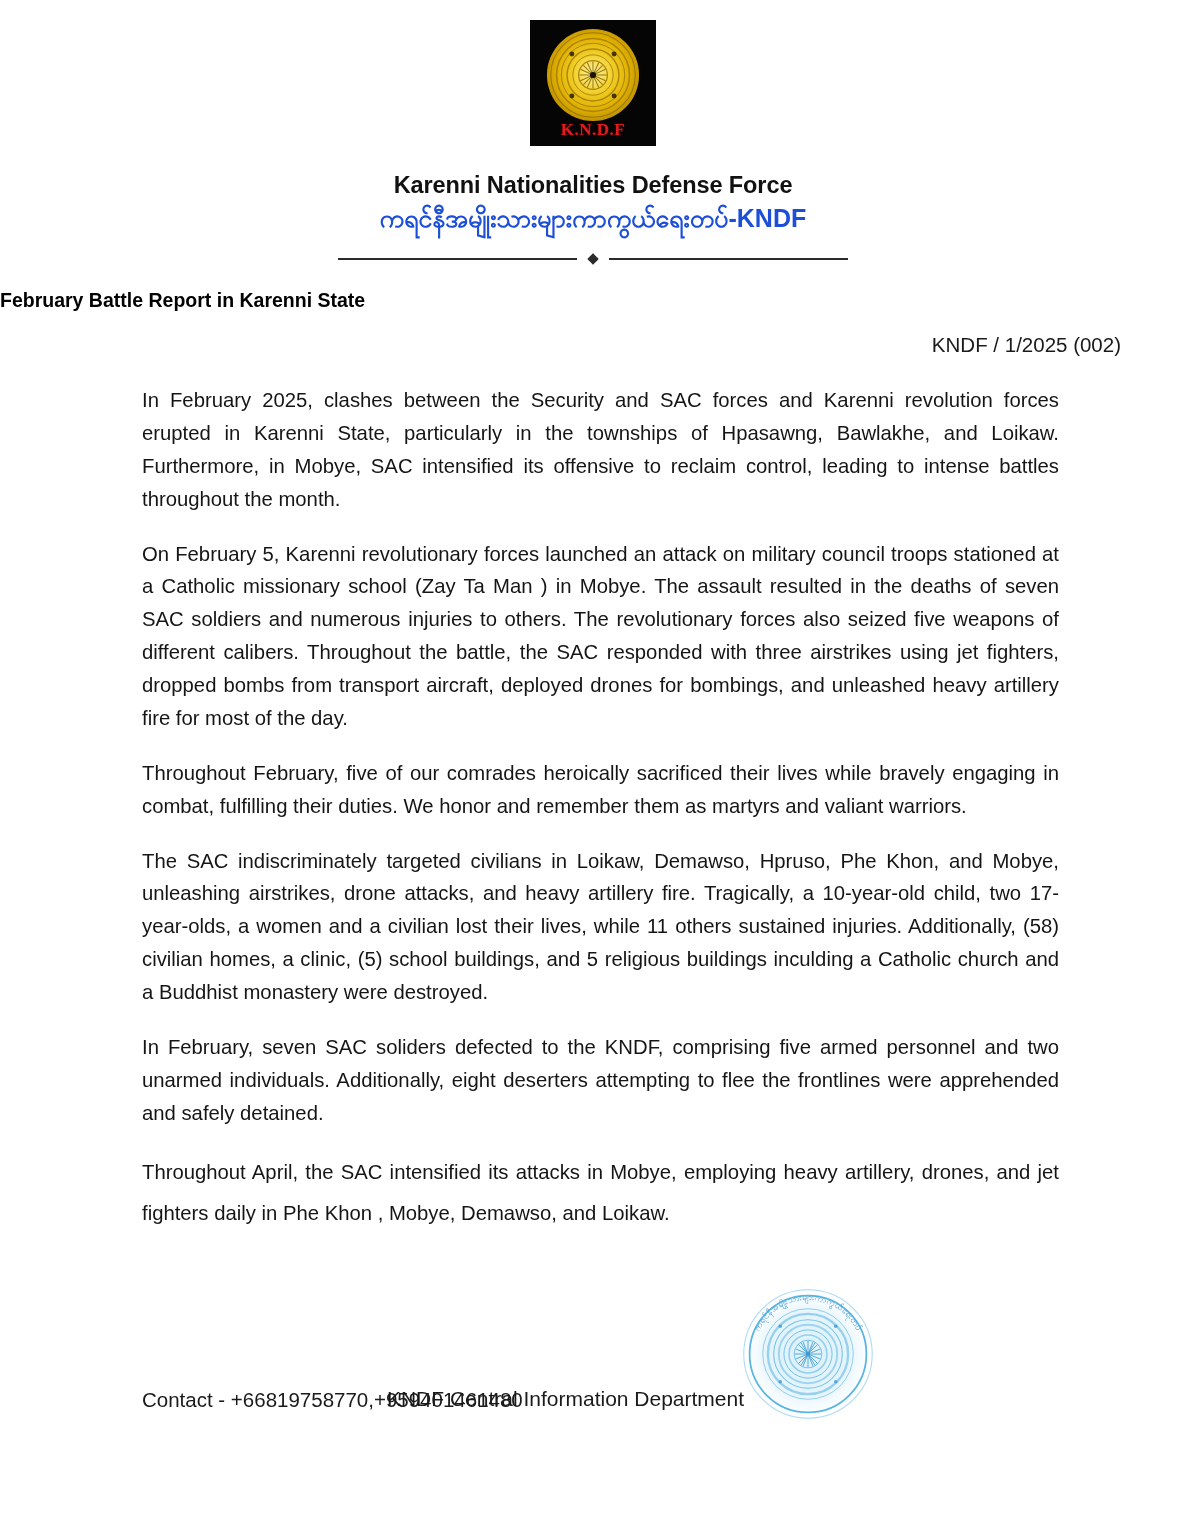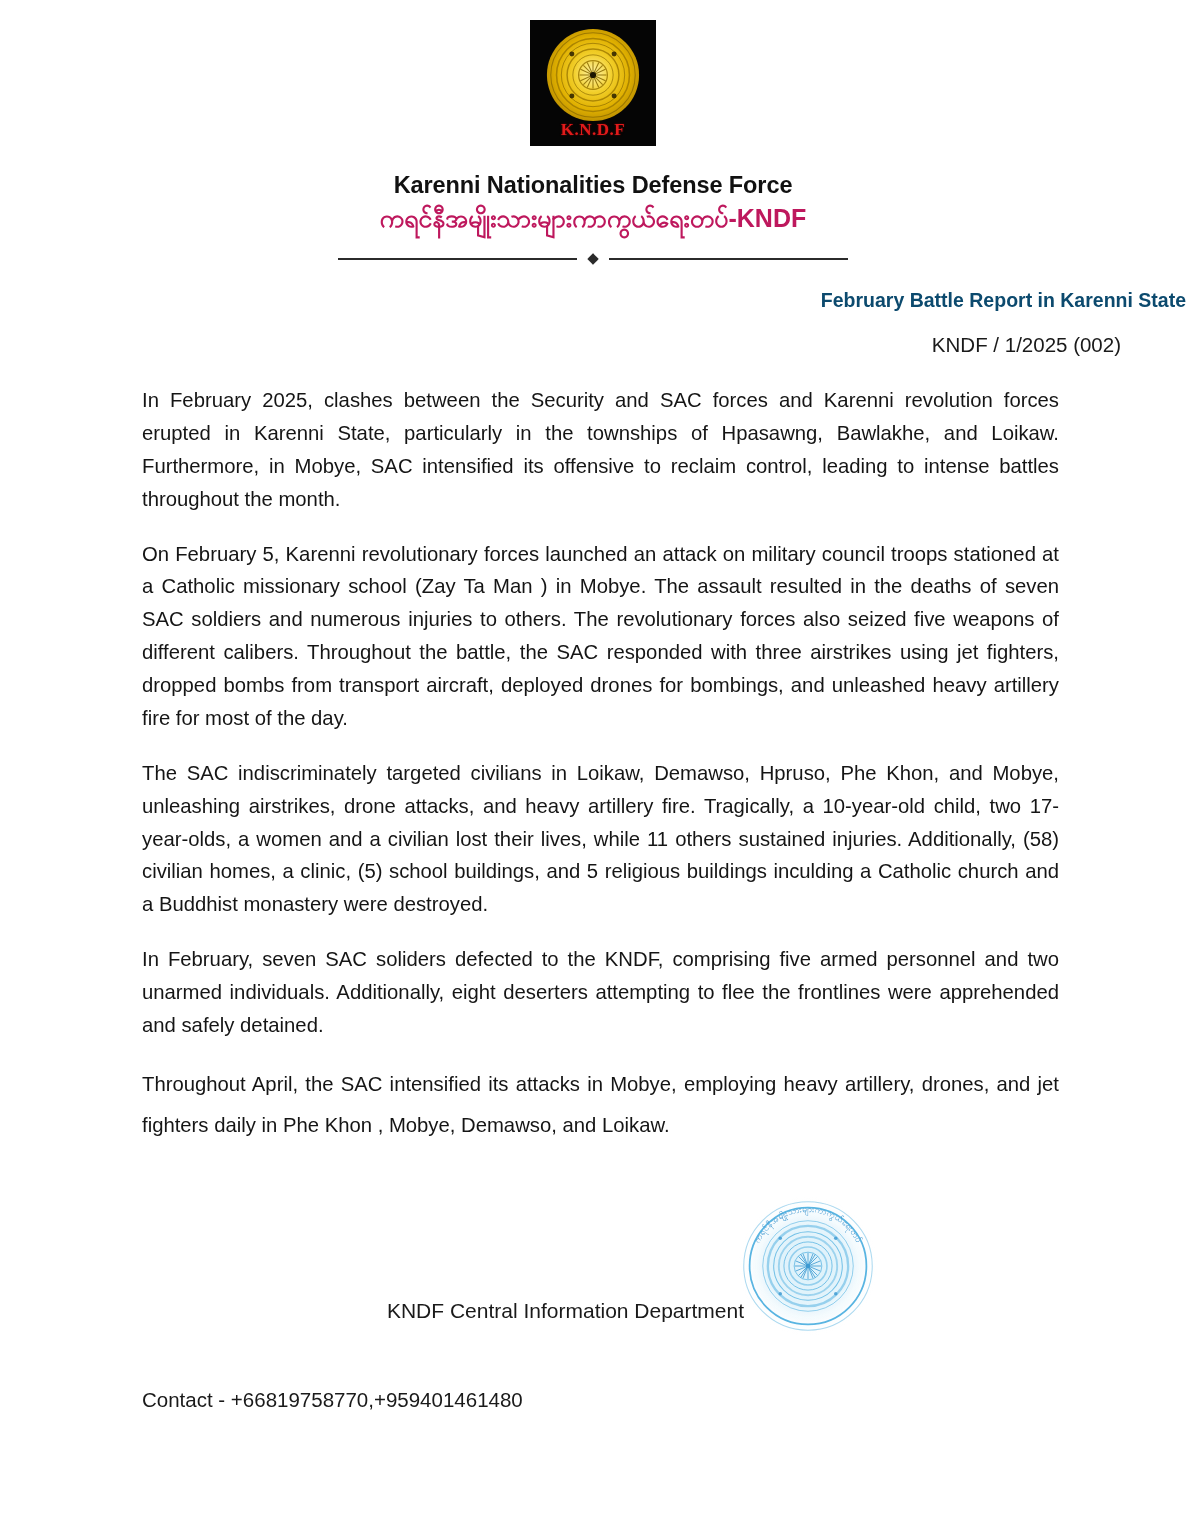--- a/index.html
+++ b/index.html
@@ -65,21 +65,21 @@
     font-size: 23.5px;
     font-weight: bold;
     letter-spacing: -0.1px;
     margin-top: 26px;
     color: #111;
   }
   .org-name-my {
     font-size: 25px;
     font-weight: bold;
     margin-top: 3px;
-    color: #be185d;
+    color: #1d4ed8;
     font-family: "Liberation Sans", "DejaVu Sans", sans-serif;
   }
 
   .divider {
     display: flex;
     align-items: center;
     justify-content: center;
     width: 510px;
     margin: 12px auto 0 auto;
   }
@@ -92,23 +92,23 @@
     font-size: 15px;
     line-height: 1;
     color: #2b2b2b;
     padding: 0 10px;
     transform: translateY(-1px);
   }
 
   .report-title {
     font-size: 19.5px;
     font-weight: bold;
-    text-align: right;
+    text-align: left;
     margin-top: 23px;
-    color: #0c4a6e;
+    color: #000000;
   }
 
   
   .meta {
     text-align: right;
     padding-right: 65px;
     font-size: 20.5px;
     color: #1a1a1a;
   }
   .meta .ref { margin-top: 21px; }
@@ -223,20 +223,21 @@
     <div class="report-title">February Battle Report in Karenni State</div>
   </div>
 
   <div class="meta">
     <div class="ref">KNDF / 1/2025 (002)</div>
   </div>
 
   <div class="body-text">
     <p>In February 2025, clashes between the Security and SAC forces and Karenni revolution forces erupted in Karenni State, particularly in the townships of Hpasawng, Bawlakhe, and Loikaw. Furthermore, in Mobye, SAC  intensified its offensive to reclaim control, leading to intense battles throughout the month.</p>
     <p>On February 5, Karenni revolutionary forces launched an attack on military council troops stationed at a Catholic missionary school (Zay Ta Man ) in Mobye. The assault resulted in the deaths of seven SAC soldiers and numerous injuries to others. The revolutionary forces also seized five weapons of different calibers. Throughout the battle, the SAC responded with three airstrikes using jet fighters, dropped bombs from transport aircraft, deployed drones for bombings, and unleashed heavy artillery fire for most of the day.</p>
+    <p>Throughout February, five of our comrades heroically sacrificed their lives while bravely engaging in combat, fulfilling their duties. We honor and remember them as martyrs and valiant warriors.</p>
     <p>The SAC indiscriminately targeted civilians in Loikaw, Demawso, Hpruso, Phe Khon, and Mobye, unleashing airstrikes, drone attacks, and heavy artillery fire. Tragically, a 10-year-old child, two 17-year-olds, a women and a civilian lost their lives, while 11 others sustained injuries. Additionally, (58) civilian homes, a clinic, (5) school buildings, and 5 religious buildings inculding a Catholic church and a Buddhist monastery were destroyed.</p>
     <p>In February, seven SAC soliders defected to the KNDF, comprising five armed personnel and two unarmed individuals. Additionally, eight deserters attempting to flee the frontlines were apprehended and safely detained.</p>
     <p class="loose">Throughout April, the SAC intensified its attacks in Mobye, employing heavy artillery, drones, and jet fighters daily in Phe Khon , Mobye, Demawso, and Loikaw.</p>
   </div>
 
   <div class="signature-area">
     <svg class="stamp" viewBox="0 0 200 200">
       <defs>
         <path id="sealTextPath" d="M 100,100 m -74,0 a 74,74 0 1,1 148,0 a 74,74 0 1,1 -148,0"></path>
         <radialGradient id="sealGlow" cx="50%" cy="50%" r="50%">

